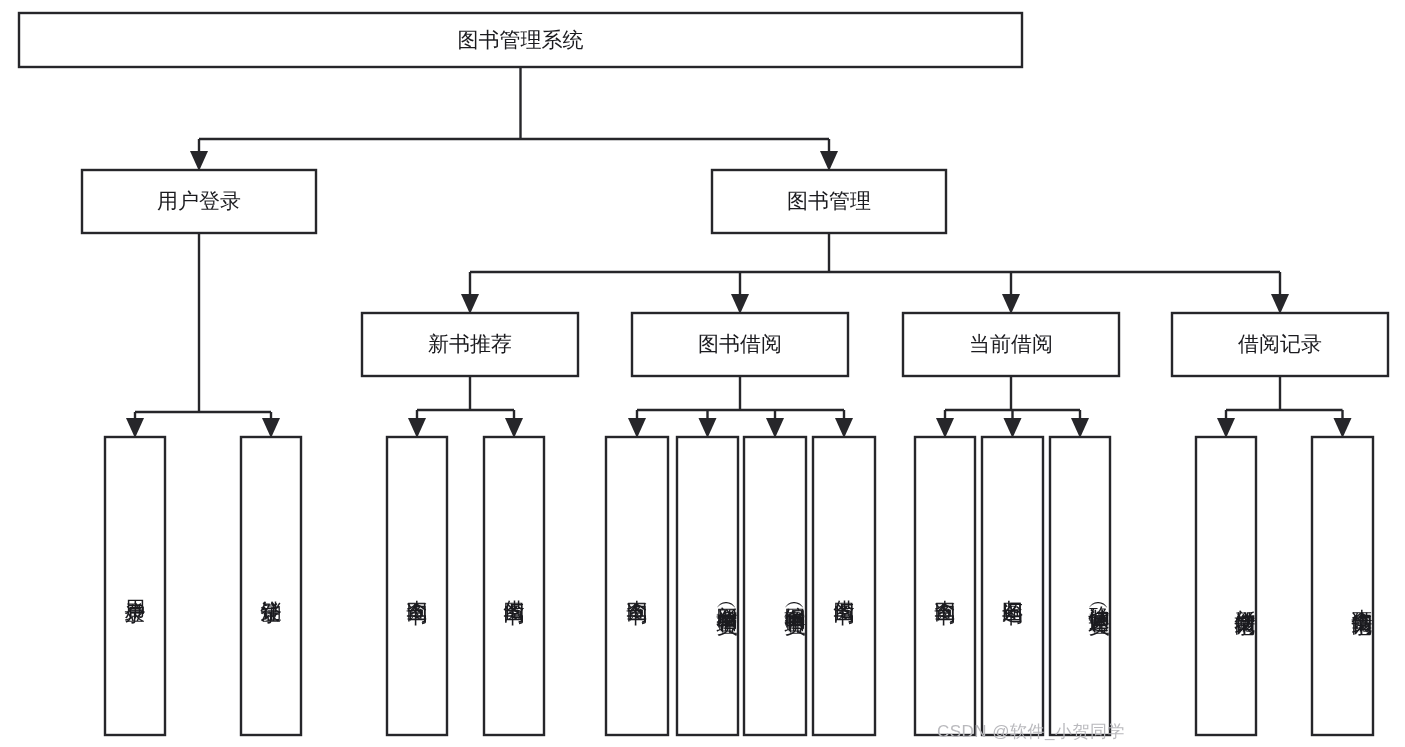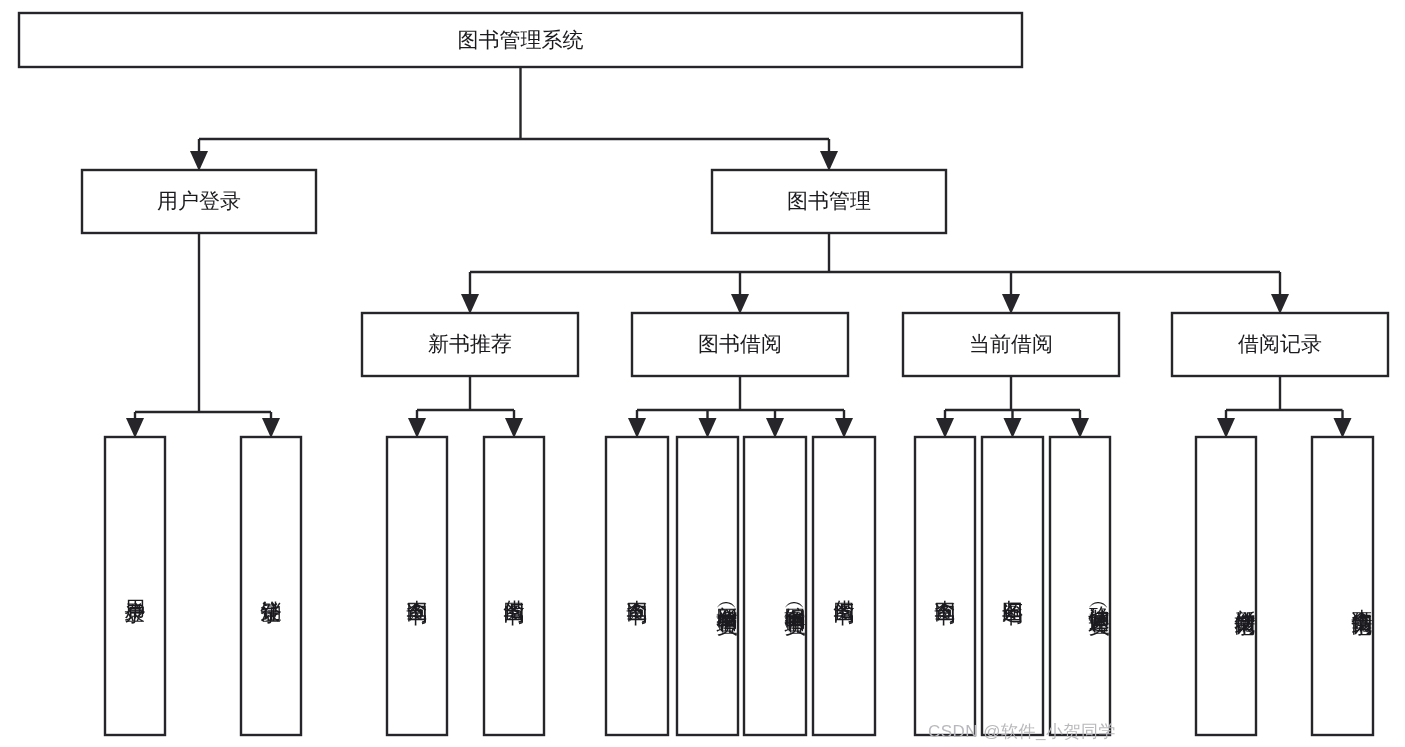--- a/index.html
+++ b/index.html
@@ -11,20 +11,21 @@
     width: 1405px;
     height: 747px;
     font-family: "Liberation Sans", "DejaVu Sans", sans-serif;
     overflow: hidden;
   }
   #diagram-root {
     position: relative;
     width: 1122px;
     height: 747px;
     background: #ffffff;
+    padding-left: 27px;
   }
   svg#flow-svg {
     position: absolute;
     left: 0;
     top: 0;
     width: 1405px;
     height: 747px;
     display: block;
   }
   .node-rect {
@@ -62,21 +63,21 @@
     color: #1b1b1f;
     letter-spacing: 1.5px;
     white-space: nowrap;
     pointer-events: none;
   }
   .node-label-v.centered {
     align-items: center;
   }
   .watermark {
     position: absolute;
-    right: 6px;
+    right: 24px;
     bottom: 4px;
     font-family: "Liberation Sans", "DejaVu Sans", sans-serif;
     font-size: 17px;
     color: #b9b9bd;
     white-space: nowrap;
     letter-spacing: 0.5px;
   }
 </style>
 </head>
 <body>

